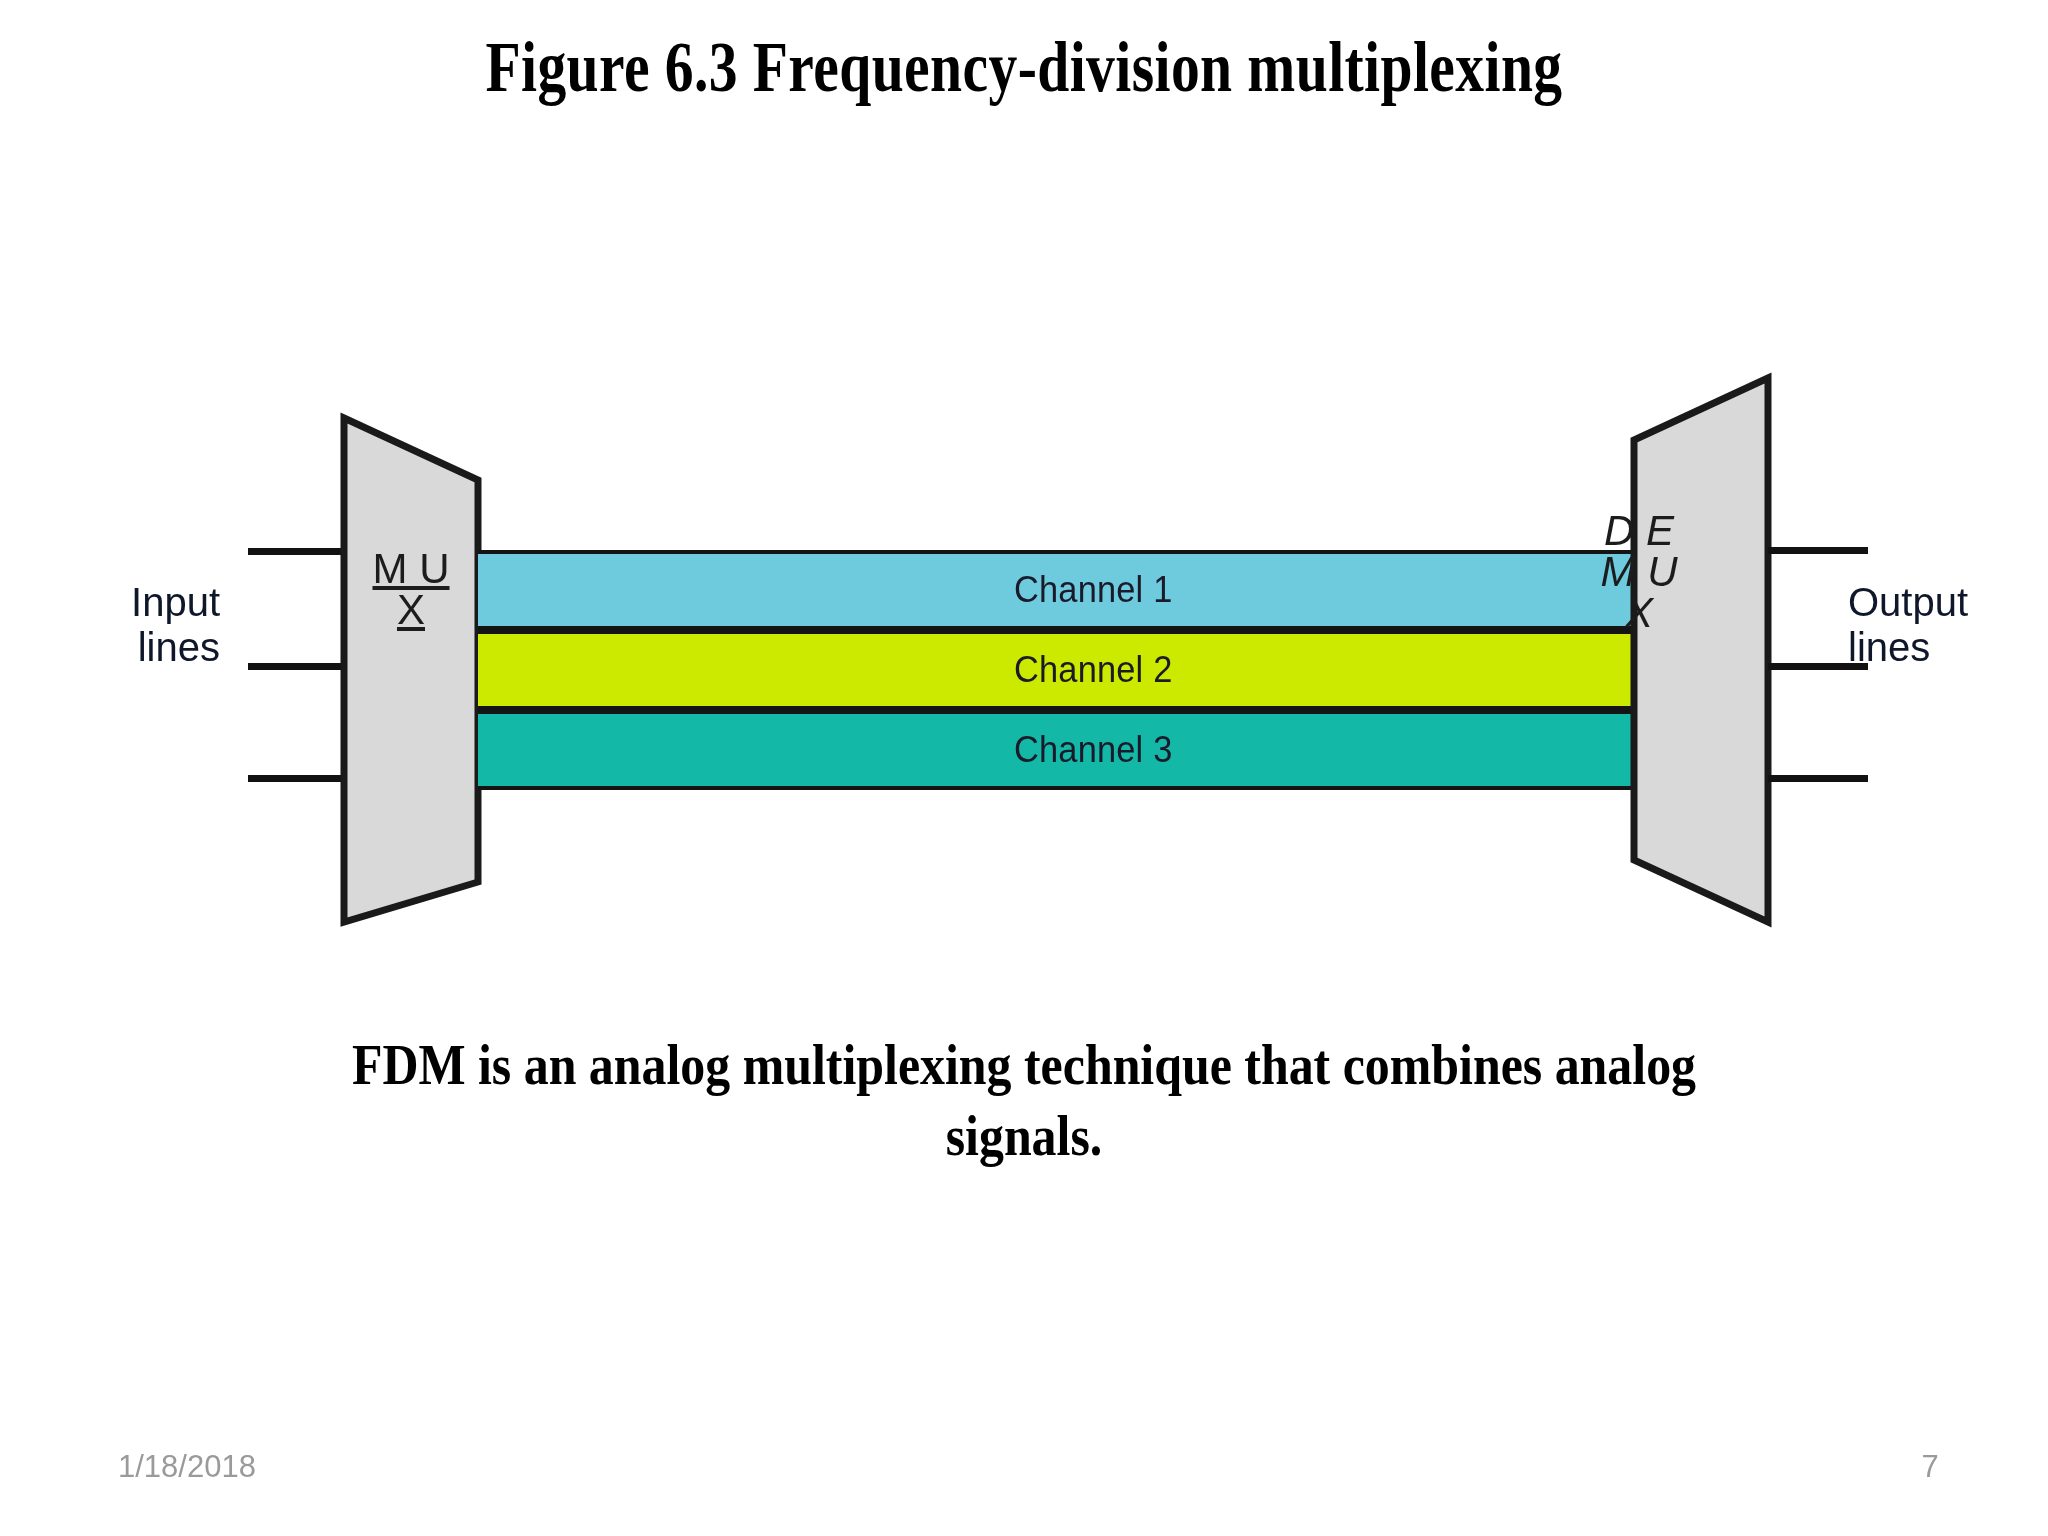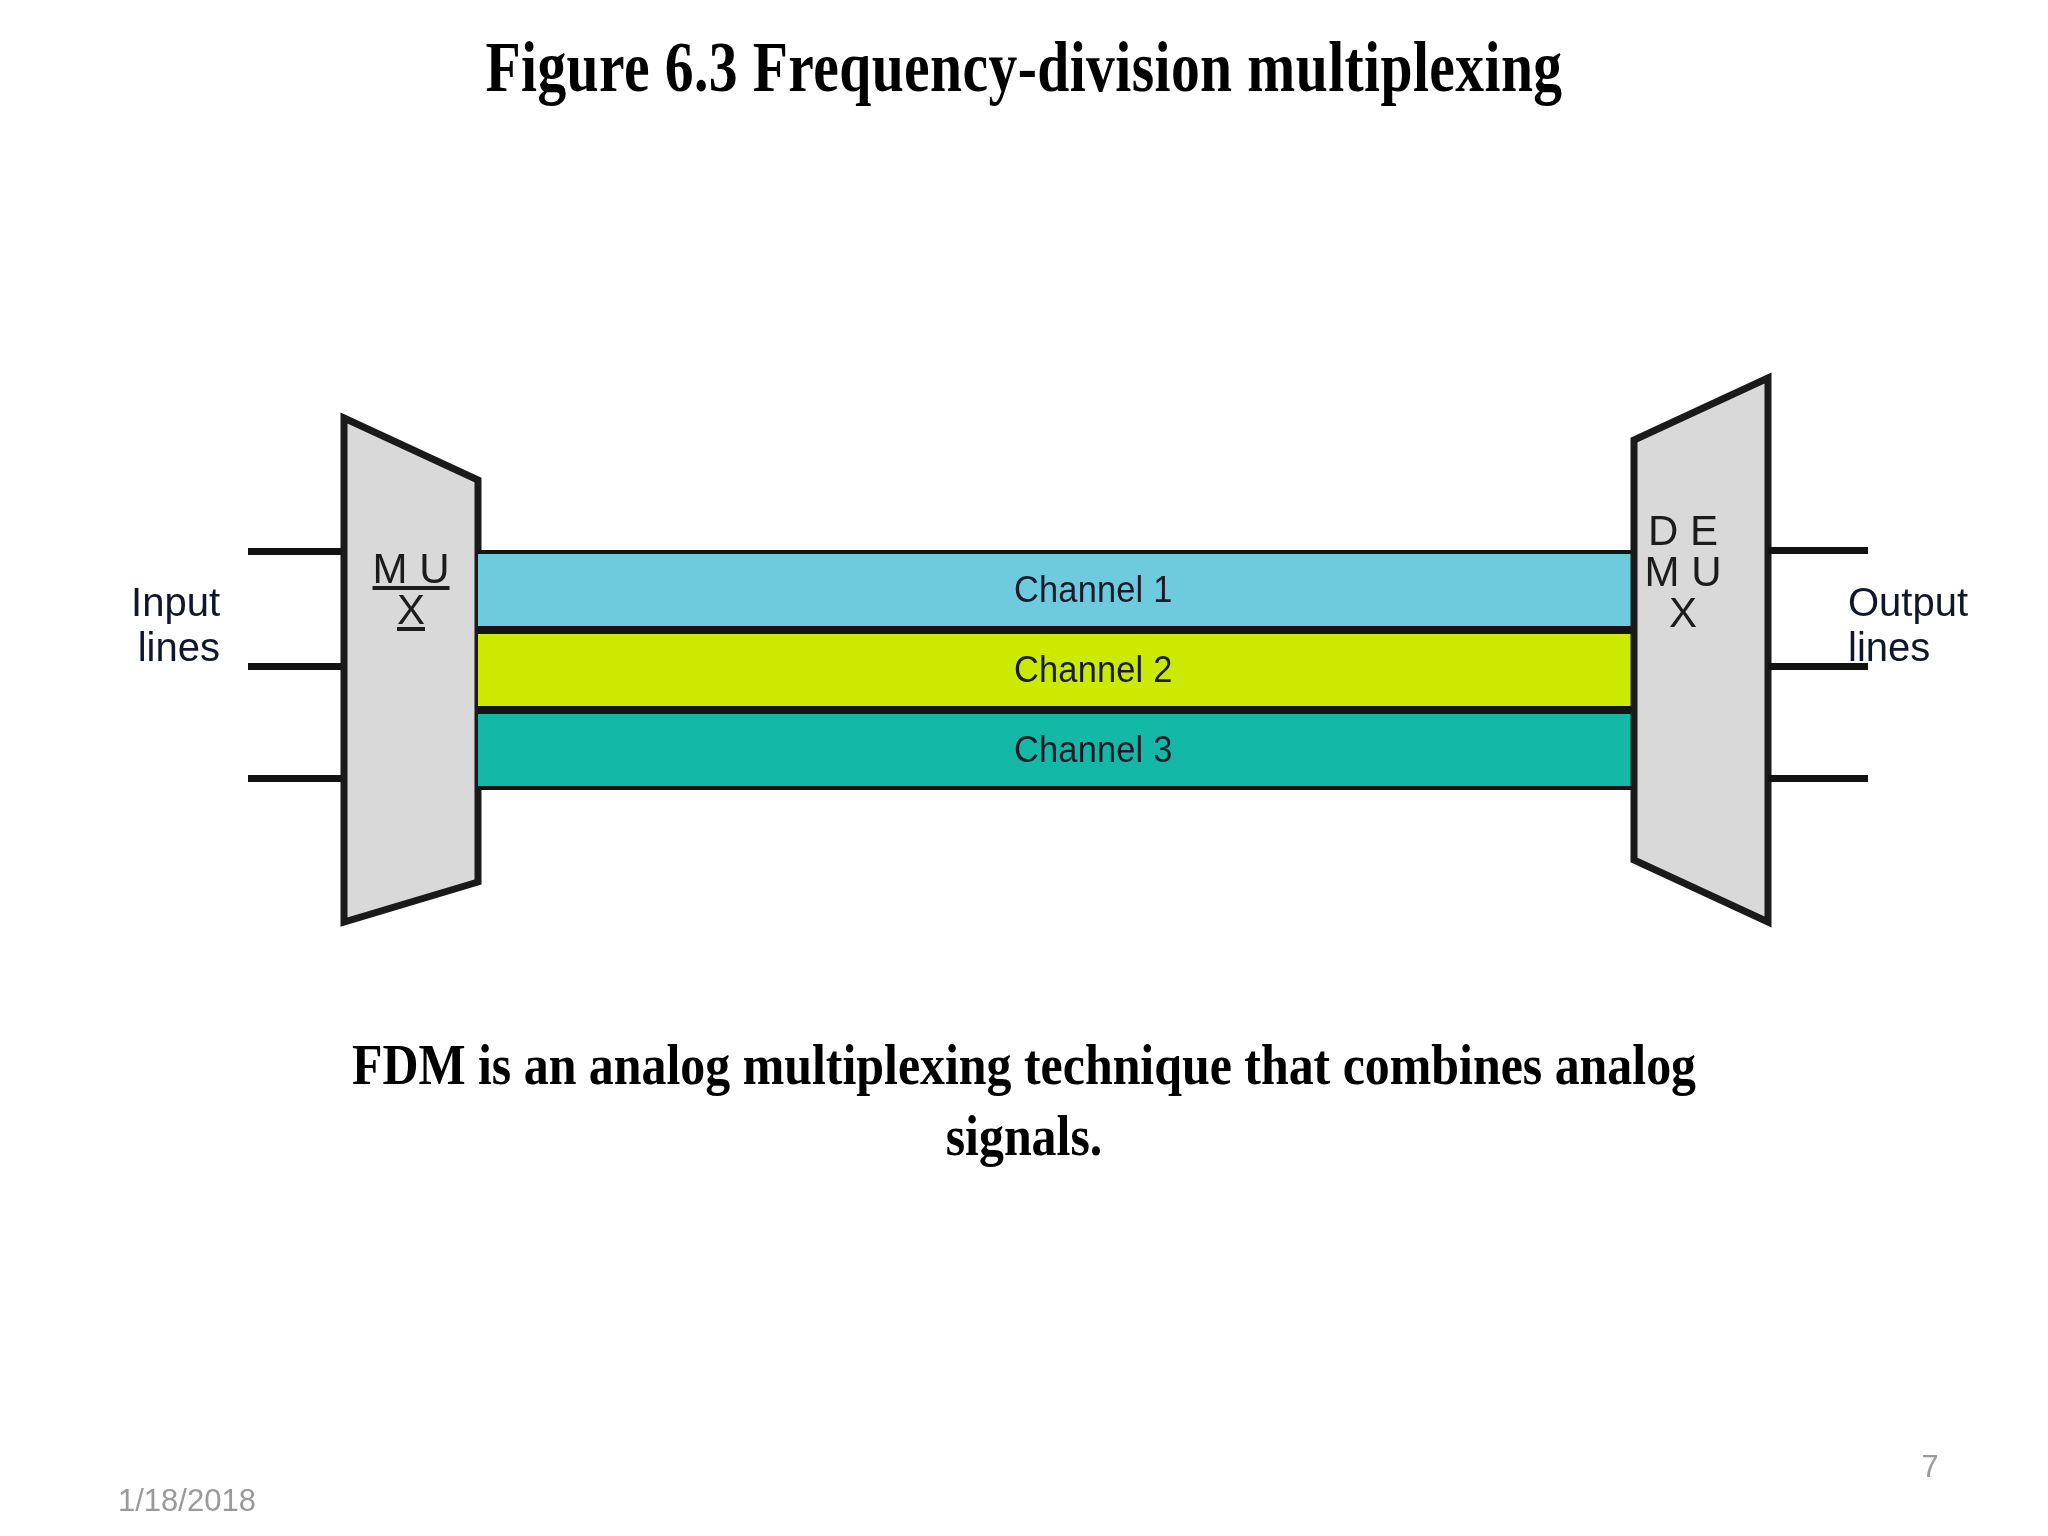--- a/index.html
+++ b/index.html
@@ -117,21 +117,20 @@
   }
 
   
   #footer-date {
     position: absolute;
     left: 118px;
     top: 1449px;
     font-size: 31px;
     color: #9a9a9a;
     font-family: "Liberation Sans", sans-serif;
-    margin-top: 34px;
   }
   #footer-pagenum {
     position: absolute;
     left: 1900px;
     top: 1449px;
     width: 60px;
     text-align: center;
     font-size: 31px;
     color: #9a9a9a;
     font-family: "Liberation Sans", sans-serif;
@@ -170,21 +169,21 @@
     </div>
 
     <div class="channel-bar" style="left:478px; top:330px; width:1230px; height:80px; background:#14b8a6;">
       <span class="channel-label">Channel 3</span>
     </div>
 
     <svg class="mux-shape" style="left:1586px; top:-10px;" width="190" height="560" viewBox="0 0 190 560">
       <polygon points="182,8 48,70 48,490 182,552" fill="#d9d9d9" stroke="#1a1a1a" stroke-width="7" stroke-linejoin="miter"></polygon>
     </svg>
 
-    <div class="blk-letters" style="left:1628px; top:130px; width:110px;">D
+    <div class="blk-letters" style="left:1584px; top:130px; width:110px;font-style:italic;">D
 E
 M
 U
 X</div>
 
     <div class="wire" style="left:1768px; top:167px; width:100px;"></div>
     <div class="wire" style="left:1768px; top:283px; width:100px;"></div>
     <div class="wire" style="left:1768px; top:395px; width:100px;"></div>
 
     <div id="output-lines-label" class="side-label" style="left:1848px; top:200px; width:210px;">Output

